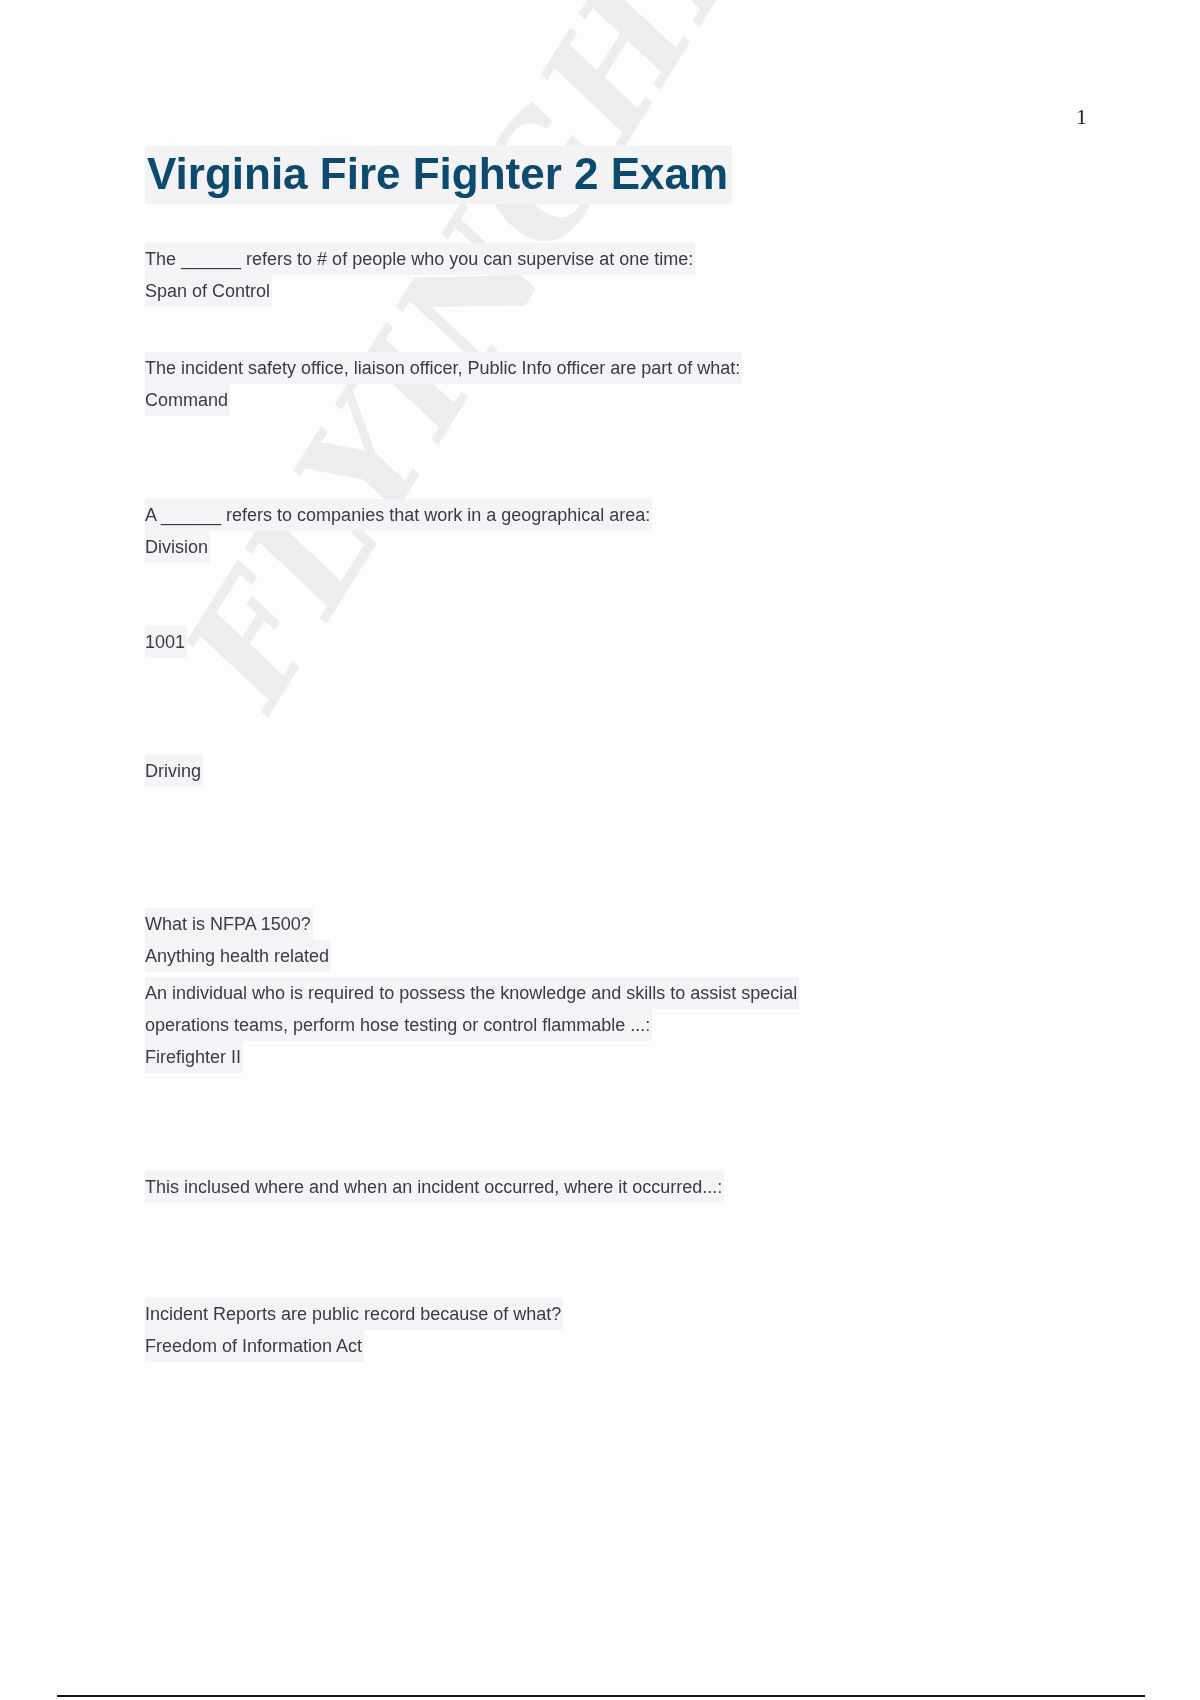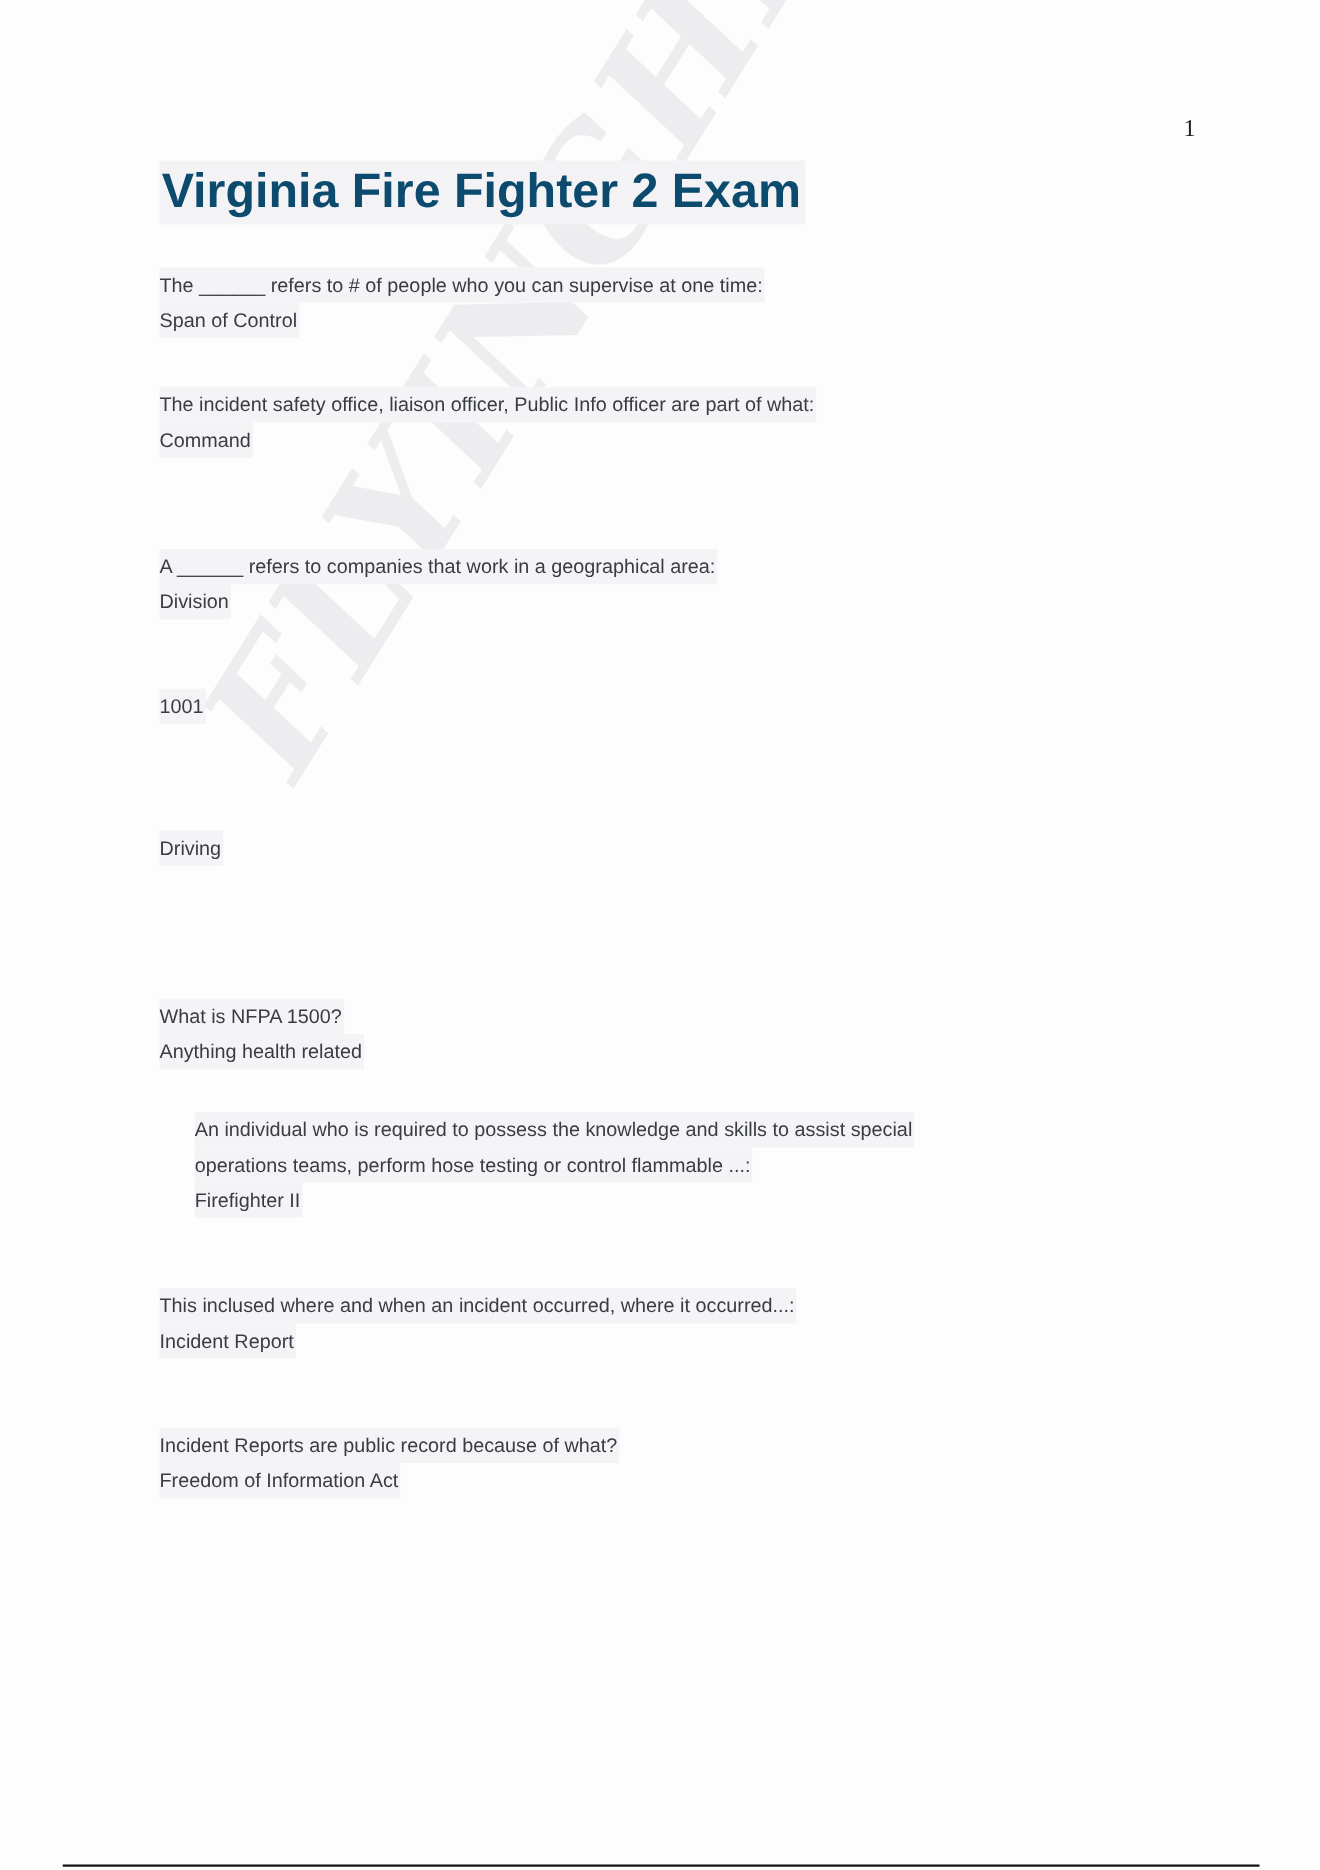--- a/index.html
+++ b/index.html
@@ -70,29 +70,28 @@
 
 <div class="qa" style="top:755px;">
   <span class="row"><span class="line">Driving</span></span>
 </div>
 
 <div class="qa" style="top:908px;">
   <span class="row"><span class="line">What is NFPA 1500?</span></span>
   <span class="row"><span class="line">Anything health related</span></span>
 </div>
 
-<div class="qa" style="top:1011px;margin-left:32px;">
+<div class="qa" style="top:977px;">
   <span class="row"><span class="line">An individual who is required to possess the knowledge and skills to assist special</span></span>
   <span class="row"><span class="line">operations teams, perform hose testing or control flammable ...:</span></span>
   <span class="row"><span class="line">Firefighter II</span></span>
 </div>
 
 <div class="qa" style="top:1171px;">
   <span class="row"><span class="line">This inclused where and when an incident occurred, where it occurred...:</span></span>
-  <span class="row"><span class="line">Incident Report</span></span>
 </div>
 
 <div class="qa" style="top:1298px;">
   <span class="row"><span class="line">Incident Reports are public record because of what?</span></span>
   <span class="row"><span class="line">Freedom of Information Act</span></span>
 </div>
 
 <div class="footer-rule"></div>
 
 </body></html>

